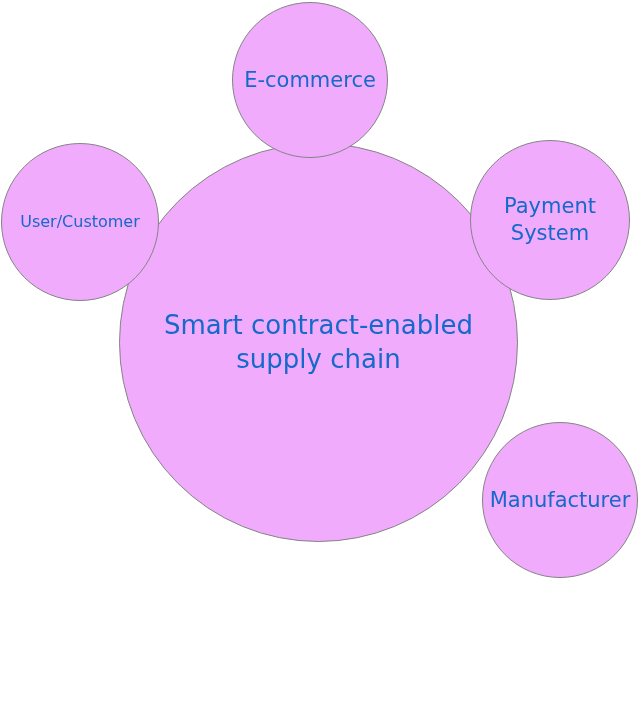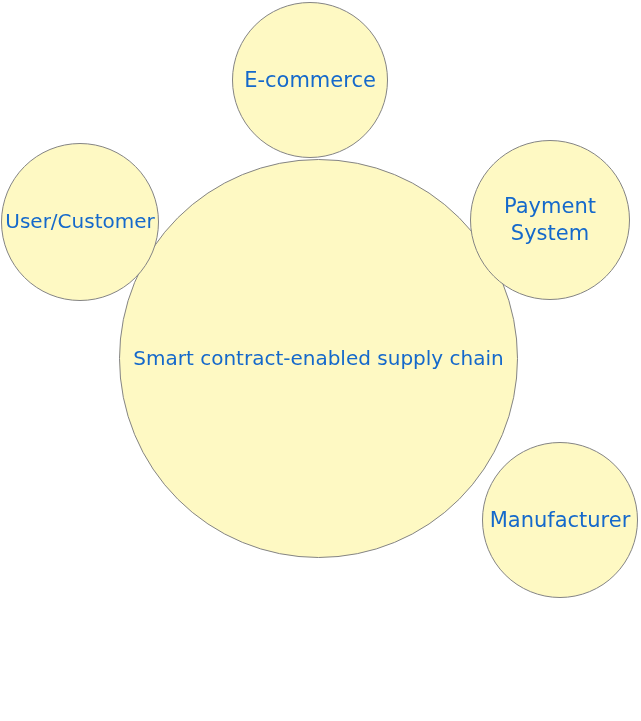--- a/index.html
+++ b/index.html
@@ -11,46 +11,46 @@
     position: relative;
     width: 641px;
     height: 721px;
     background: #ffffff;
     font-family: "DejaVu Sans", "Liberation Sans", sans-serif;
     overflow: hidden;
   }
   .node {
     position: absolute;
     border-radius: 50%;
-    background: #fef9c3;
+    background: #f0abfc;
     border: 1px solid #848484;
     box-sizing: border-box;
     display: flex;
     align-items: center;
     justify-content: center;
     text-align: center;
     color: #1569cb;
   }
   .node .label {
     display: block;
     line-height: 1.27;
     padding: 0 4px;
   }
   .node-central {
-    left: 119px; top: 159px; width: 399px; height: 399px;
-    font-size: 20px;
+    left: 119px; top: 143px; width: 399px; height: 399px;
+    font-size: 26px;
   }
   .node-central .label { max-width: 372px; }
   .node-satellite { font-size: 21px; }
   .node-e-commerce      { left: 232px; top: 2px;   width: 156px; height: 156px; }
-  .node-user-customer   { left: 1px;   top: 143px; width: 158px; height: 158px; font-size: 20px; }
+  .node-user-customer   { left: 1px;   top: 143px; width: 158px; height: 158px; font-size: 16px; }
   .node-payment-system  { left: 470px; top: 140px; width: 160px; height: 160px; }
   .node-payment-system .label { max-width: 120px; }
   .node-shipping        { left: 1px;   top: 423px; width: 158px; height: 158px; }
-  .node-manufacturer    { left: 482px; top: 442px; width: 156px; height: 156px; }
+  .node-manufacturer    { left: 482px; top: 422px; width: 156px; height: 156px; }
   .node-storage-system  { left: 240px; top: 559px; width: 160px; height: 160px; }
   .node-storage-system .label { max-width: 110px; }
 </style>
 </head>
 <body>
 
 <div class="canvas">
 
   <div class="node node-central">
     <span class="label">Smart contract-enabled supply chain</span>

